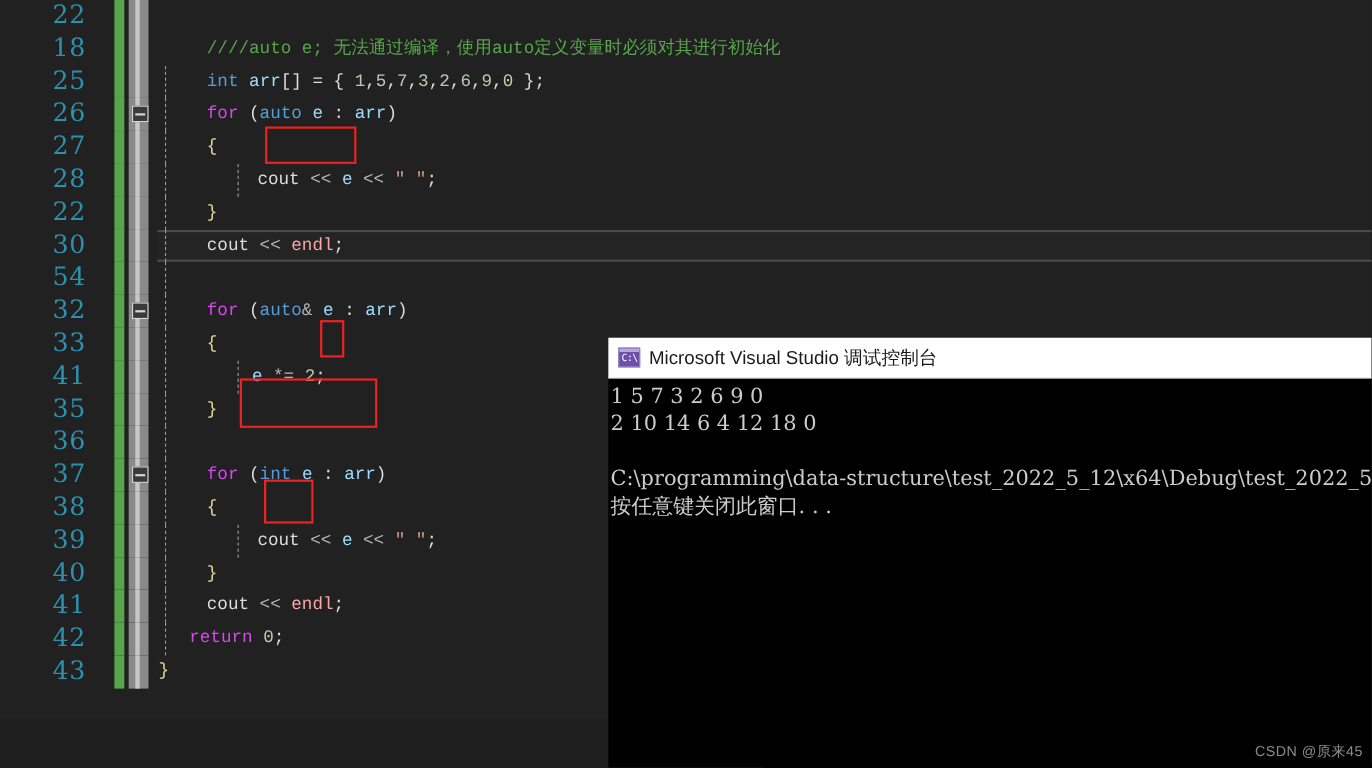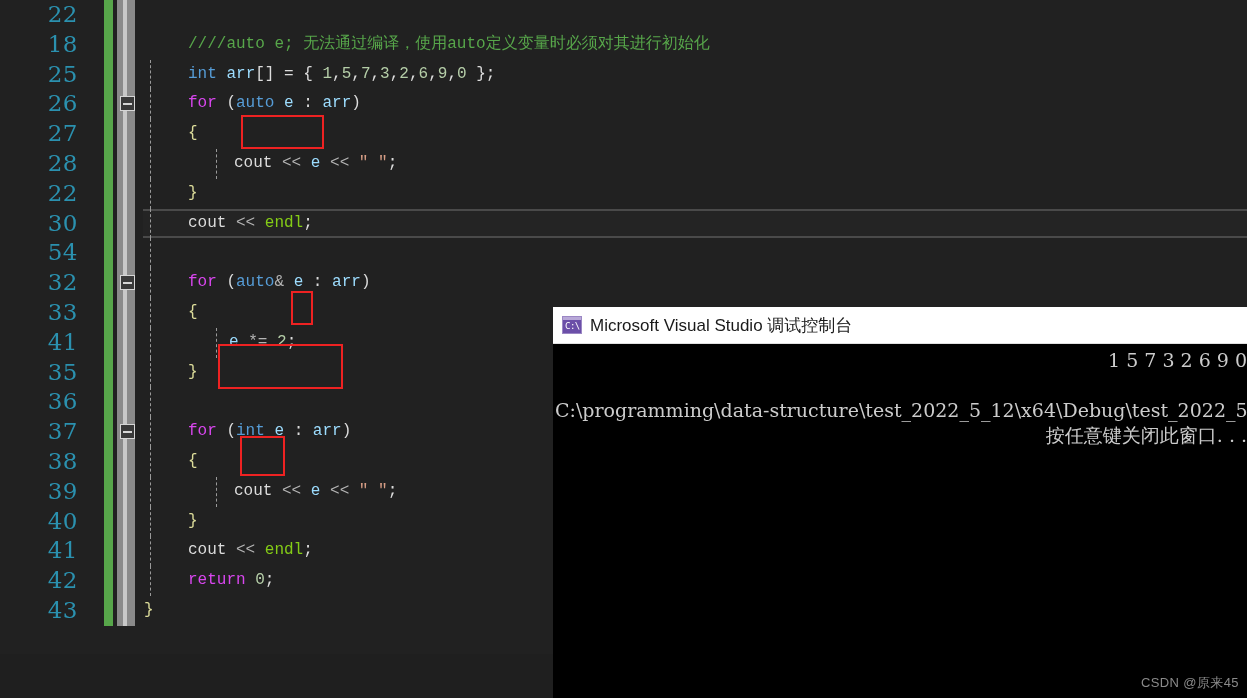--- a/index.html
+++ b/index.html
@@ -135,21 +135,21 @@
     pointer-events: none;
   }
 
   
   .k-key   { color: #d946ef; }   
   .k-type  { color: #569cd6; text-align: right; }   
   .k-var   { color: #9cdcfe; text-align: right; }   
   .k-punc  { color: #dcdcdc; }
   .k-num   { color: #b5cea8; }   
   .k-str   { color: #d69d85; }   
-  .k-macro { color: #84cc16; text-align: center; }   
+  .k-macro { color: #fca5a5; text-align: center; }   
   .k-com   { color: #57a64a; }   
   .k-op    { color: #b4b4b4; }
   .k-brace { color: #dcdc9a; }
 
   
   .redbox {
     position: absolute;
     border: 2px solid #ee2222;
     box-sizing: border-box;
     pointer-events: none;
@@ -207,21 +207,21 @@
   #console-body {
     padding: 4px 0 0 2px;
     color: #cccccc;
     font-family: "DejaVu Serif", "Liberation Serif", serif;
     font-size: 19px;
     line-height: 25px;
     white-space: pre;
     overflow: hidden;
     height: 352px;
   }
-  .console-line { white-space: pre; text-align: right; }
+  .console-line { white-space: pre; }
   .console-blank { height: 25px; }
 
   
   #watermark {
     position: absolute;
     right: 8px;
     bottom: 6px;
     color: #8a8a8a;
     font-size: 13px;
     font-family: "Liberation Sans", "DejaVu Sans", sans-serif;
@@ -256,35 +256,35 @@
       <div class="row"><span class="lnum">32</span><span class="changebar"></span><span class="outline-track"></span><span class="fold-box"></span><span class="guide g1"></span><span class="codetext" style="left: 188px;"><span class="k-key">for</span><span class="k-punc"> (</span><span class="k-type">auto</span><span class="k-op">&amp;</span><span class="k-punc"> </span><span class="k-var">e</span><span class="k-punc"> : </span><span class="k-var">arr</span><span class="k-punc">)</span></span></div>
       <div class="row"><span class="lnum">33</span><span class="changebar"></span><span class="outline-track"></span><span class="guide g1"></span><span class="codetext" style="left: 188px;"><span class="k-brace">{</span></span></div>
       <div class="row"><span class="lnum">41</span><span class="changebar"></span><span class="outline-track"></span><span class="guide g1"></span><span class="guide g2"></span><span class="codetext" style="left: 229px;"><span class="k-var">e</span><span class="k-op"> *= </span><span class="k-num">2</span><span class="k-punc">;</span></span></div>
       <div class="row"><span class="lnum">35</span><span class="changebar"></span><span class="outline-track"></span><span class="guide g1"></span><span class="codetext" style="left: 188px;"><span class="k-brace">}</span></span></div>
       <div class="row"><span class="lnum">36</span><span class="changebar"></span><span class="outline-track"></span><span class="guide g1"></span><span class="codetext" style="left: 144px;"></span></div>
       <div class="row"><span class="lnum">37</span><span class="changebar"></span><span class="outline-track"></span><span class="fold-box"></span><span class="guide g1"></span><span class="codetext" style="left: 188px;"><span class="k-key">for</span><span class="k-punc"> (</span><span class="k-type">int</span><span class="k-punc"> </span><span class="k-var">e</span><span class="k-punc"> : </span><span class="k-var">arr</span><span class="k-punc">)</span></span></div>
       <div class="row"><span class="lnum">38</span><span class="changebar"></span><span class="outline-track"></span><span class="guide g1"></span><span class="codetext" style="left: 188px;"><span class="k-brace">{</span></span></div>
       <div class="row"><span class="lnum">39</span><span class="changebar"></span><span class="outline-track"></span><span class="guide g1"></span><span class="guide g2"></span><span class="codetext" style="left: 234px;"><span class="k-punc">cout</span><span class="k-op"> &lt;&lt; </span><span class="k-var">e</span><span class="k-op"> &lt;&lt; </span><span class="k-str">" "</span><span class="k-punc">;</span></span></div>
       <div class="row"><span class="lnum">40</span><span class="changebar"></span><span class="outline-track"></span><span class="guide g1"></span><span class="codetext" style="left: 188px;"><span class="k-brace">}</span></span></div>
       <div class="row"><span class="lnum">41</span><span class="changebar"></span><span class="outline-track"></span><span class="guide g1"></span><span class="codetext" style="left: 188px;"><span class="k-punc">cout</span><span class="k-op"> &lt;&lt; </span><span class="k-macro">endl</span><span class="k-punc">;</span></span></div>
-      <div class="row"><span class="lnum">42</span><span class="changebar"></span><span class="outline-track"></span><span class="guide g1"></span><span class="codetext" style="left: 188px;"><span class="k-key">return</span><span class="k-punc"> </span><span class="k-num">0</span><span class="k-punc">;</span></span></div>
+      <div class="row"><span class="lnum">42</span><span class="changebar"></span><span class="outline-track"></span><span class="guide g1"></span><span class="codetext" style="left: 172px;"><span class="k-key">return</span><span class="k-punc"> </span><span class="k-num">0</span><span class="k-punc">;</span></span></div>
       <div class="row"><span class="lnum">43</span><span class="changebar"></span><span class="outline-track"></span><span class="codetext" style="left: 144px;"><span class="k-brace">}</span></span></div>
     </div>
   <div id="editor-bottom"></div>
   <div id="annotation-layer">
       <div class="redbox" style="left: 241px; top: 115px; width: 83px; height: 34px; border-color: rgb(238, 34, 34);"></div>
       <div class="redbox" style="left: 291px; top: 291px; width: 22px; height: 34px; border-color: rgb(238, 34, 34);"></div>
       <div class="redbox" style="left: 218px; top: 344px; width: 125px; height: 45px; border-color: rgb(238, 34, 34);"></div>
       <div class="redbox" style="left: 240px; top: 436px; width: 45px; height: 40px; border-color: rgb(238, 34, 34);"></div>
     </div>
 </div>
 
 <div id="console-window">
   <div id="console-titlebar">
     <span class="console-icon">
       <span class="console-icon-text">C:\</span>
     </span>
     <span id="console-title-text">Microsoft Visual Studio 调试控制台</span>
   </div>
-  <div id="console-body"><div class="console-line">1 5 7 3 2 6 9 0</div><div class="console-line console-blank"></div><div class="console-line">C:\programming\data-structure\test_2022_5_12\x64\Debug\test_2022_5_12</div><div class="console-line">按任意键关闭此窗口. . .</div></div>
+  <div id="console-body"><div class="console-line">1 5 7 3 2 6 9 0</div><div class="console-line">2 10 14 6 4 12 18 0</div><div class="console-line console-blank"></div><div class="console-line">C:\programming\data-structure\test_2022_5_12\x64\Debug\test_2022_5_12</div><div class="console-line">按任意键关闭此窗口. . .</div></div>
 </div>
 
 <div id="watermark">CSDN @原来45</div>
 
 </body></html>

